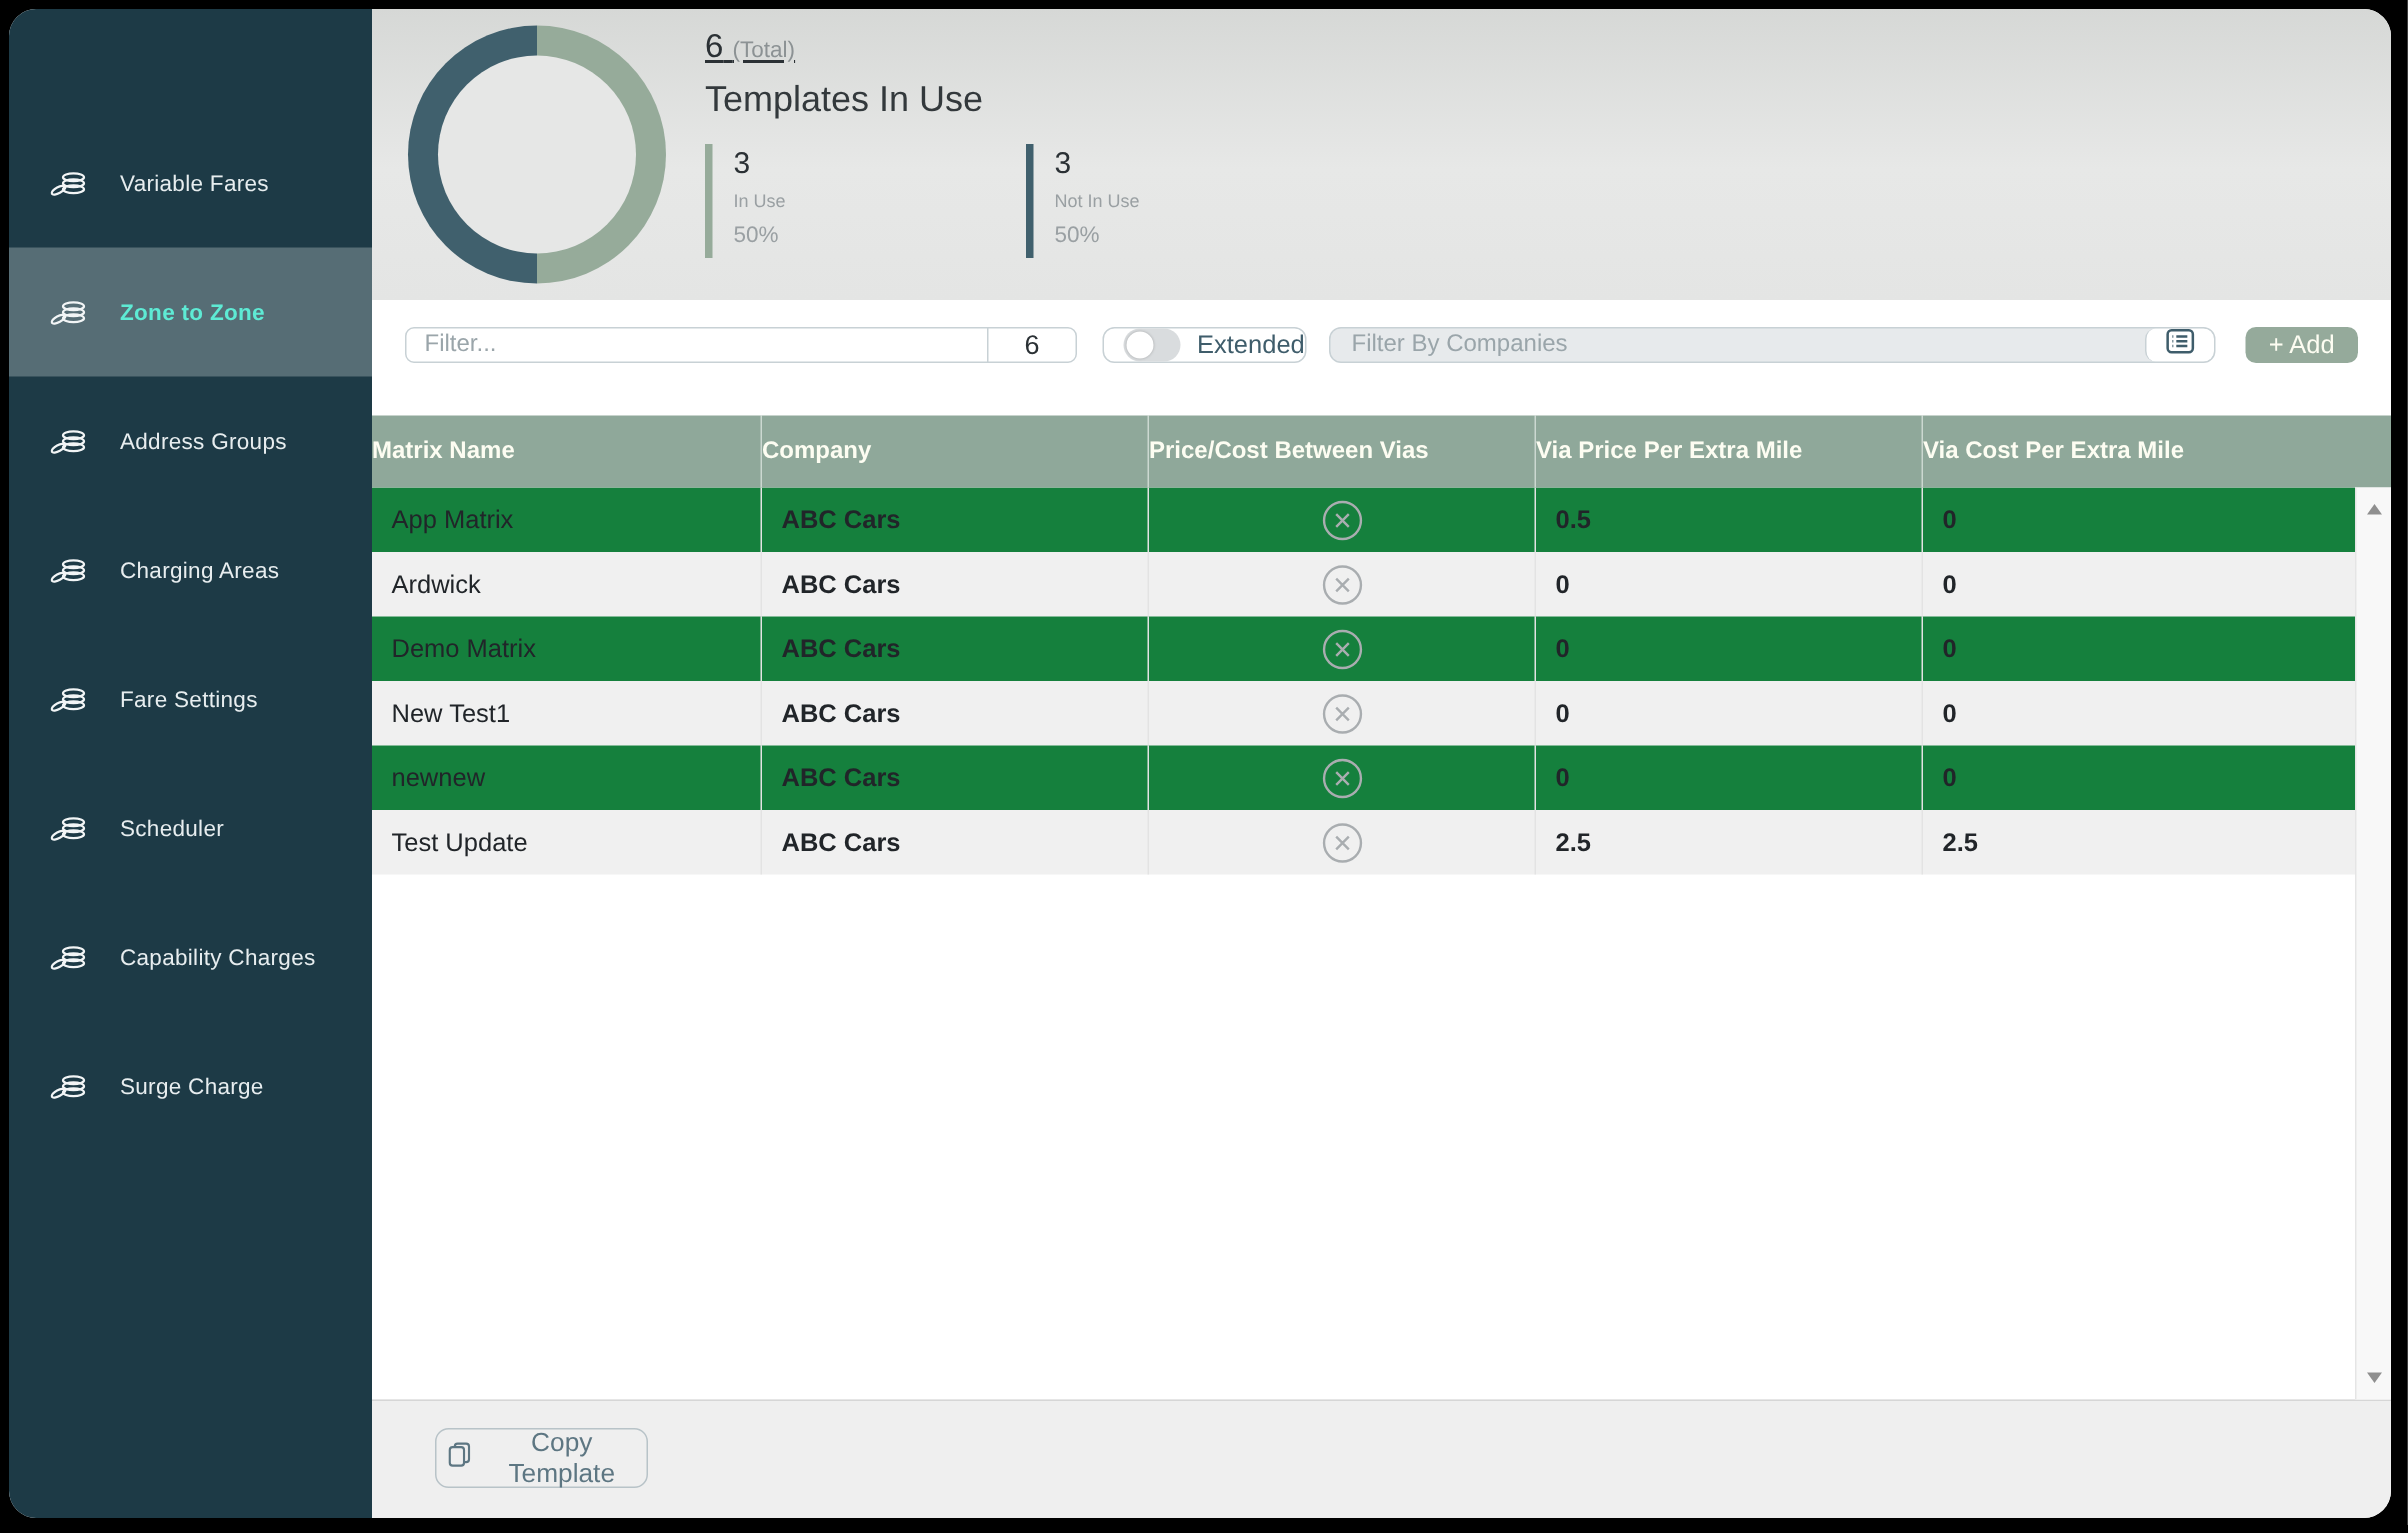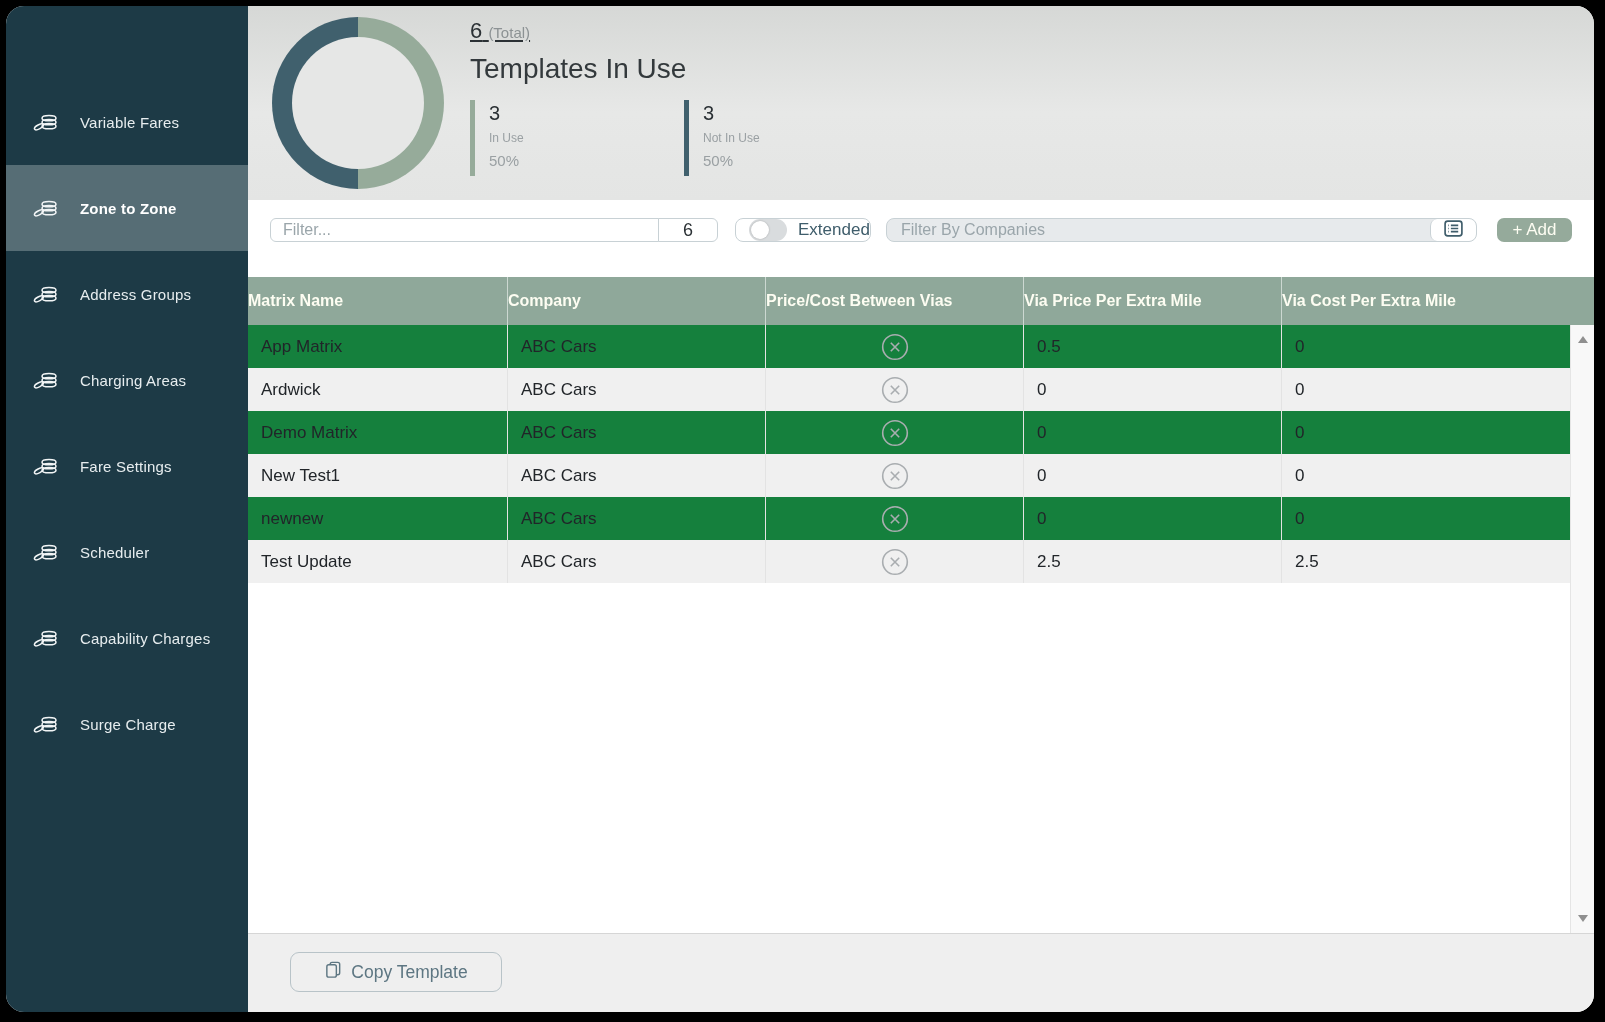--- a/index.html
+++ b/index.html
@@ -5,33 +5,33 @@
   html,body{margin:0;padding:0;background:#000;width:1605px;height:1022px;
     font-family:"Liberation Sans",sans-serif;-webkit-font-smoothing:antialiased;}
   .app{position:absolute;left:6px;top:6px;width:1588px;height:1006px;
     border-radius:18px;overflow:hidden;background:#fff;}
 
   
   .sidebar{position:absolute;left:0;top:0;width:242px;height:100%;background:#1d3a46;z-index:5;}
   #sidebar-nav{position:absolute;top:73px;left:0;right:0;}
   .side-item{height:86px;display:flex;align-items:center;gap:21px;padding-left:27px;
     color:#e7edef;font-size:15px;letter-spacing:.2px;cursor:pointer;}
-  .side-item.active{background:#566d75;color:#ffffff;font-weight:bold;}
+  .side-item.active{background:#566d75;color:#5eead4;font-weight:bold;}
   .coins-icon svg{display:block;}
 
   
   .topbar{position:absolute;left:242px;top:0;right:0;height:194px;
     background:linear-gradient(180deg,#d6d8d6 0%,#e7e8e7 55%,#e4e5e4 100%);}
   .donut{position:absolute;left:24px;top:11px;width:172px;height:172px;border-radius:50%;
     background:conic-gradient(#96ab9a 0 50%, #40606d 50% 100%);}
   .donut::after{content:"";position:absolute;inset:20px;border-radius:50%;background:#e6e7e6;}
   .summary-text{position:absolute;left:222px;top:12px;}
   .total-line{font-size:22px;color:#2b3135;text-decoration:underline;}
   .total-suffix{font-size:15px;color:#8c9294;}
-  .summary-title{font-size:28px;color:#33393c;margin-top:9px;}
+  .summary-title{font-size:24px;color:#33393c;margin-top:9px;}
   .stats{display:flex;gap:115px;margin-top:15px;}
   .stat{border-left:5px solid #96ab9a;padding-left:14px;min-width:80px;}
   .stat .v{font-size:20px;color:#2b3135;line-height:26px;}
   .stat .l{font-size:12px;color:#9aa0a3;line-height:24px;}
   .stat .p{font-size:15px;color:#9aa0a3;line-height:22px;padding-bottom:4px;}
 
   
   .toolbar{position:absolute;left:242px;top:194px;right:0;height:77px;background:#fff;}
   .toolbar .ctrl{position:absolute;top:18px;height:24px;box-sizing:border-box;}
   .filter-input{left:22px;width:389px;border:1px solid #c8d1d5;border-radius:6px 0 0 6px;
@@ -61,37 +61,37 @@
   .th{display:flex;align-items:center;box-sizing:border-box;
     color:#fdfdf2;font-size:16px;font-weight:bold;}
   .th + .th{border-left:1px solid rgba(255,255,255,.55);}
   .thead .c0{width:259px;}.thead .c1{width:258px;}.thead .c2{width:258px;}
   .thead .c3{width:258px;}.thead .c4{flex:1;}
   .tbody{position:absolute;left:242px;top:319px;width:1322px;}
   .trow{display:flex;height:43px;background:#15803d;}
   .trow:nth-child(even){background:#f0f0f0;}
   .td{display:flex;align-items:center;padding-left:13px;box-sizing:border-box;
     font-size:17px;color:#212529;}
-  .td + .td{border-left:1px solid #e3e3e3;}
+  .td + .td{border-left:1px solid #e3e3e3;font-weight:bold;}
   .tbody .c0{width:259px;}.tbody .c1{width:258px;}.tbody .c2{width:258px;justify-content:center;padding-left:0;}
   .tbody .c3{width:258px;}.tbody .c4{flex:1;}
   .xicon{display:flex;cursor:pointer;}
 
   
   .scrollbar{position:absolute;right:0;top:319px;width:24px;height:608px;background:#f8f8f8;
     border-left:1px solid #e5e5e5;box-sizing:border-box;z-index:3;}
   .arr{position:absolute;left:50%;transform:translateX(-50%);width:0;height:0;
     border-left:5px solid transparent;border-right:5px solid transparent;}
   .arr-up{top:11px;border-bottom:7px solid #8f8f8f;}
   .arr-down{bottom:11px;border-top:7px solid #8f8f8f;}
 
   
   .footerbar{position:absolute;left:242px;right:0;bottom:0;height:79px;background:#efefef;
     border-top:1px solid #d6d6d6;box-sizing:border-box;}
-  .copy-btn{position:absolute;left:42px;top:18px;width:212px;height:40px;border:1px solid #b8c3c8;
+  .copy-btn{position:absolute;left:42px;top:18px;width:142px;height:40px;border:1px solid #b8c3c8;
     border-radius:9px;background:transparent;color:#5d7682;font-size:17.5px;display:flex;
     align-items:center;justify-content:center;gap:8px;cursor:pointer;font-family:inherit;}
 </style>
 </head>
 <body>
 
 <div class="app">
 
   <aside class="sidebar">
     <nav id="sidebar-nav">

